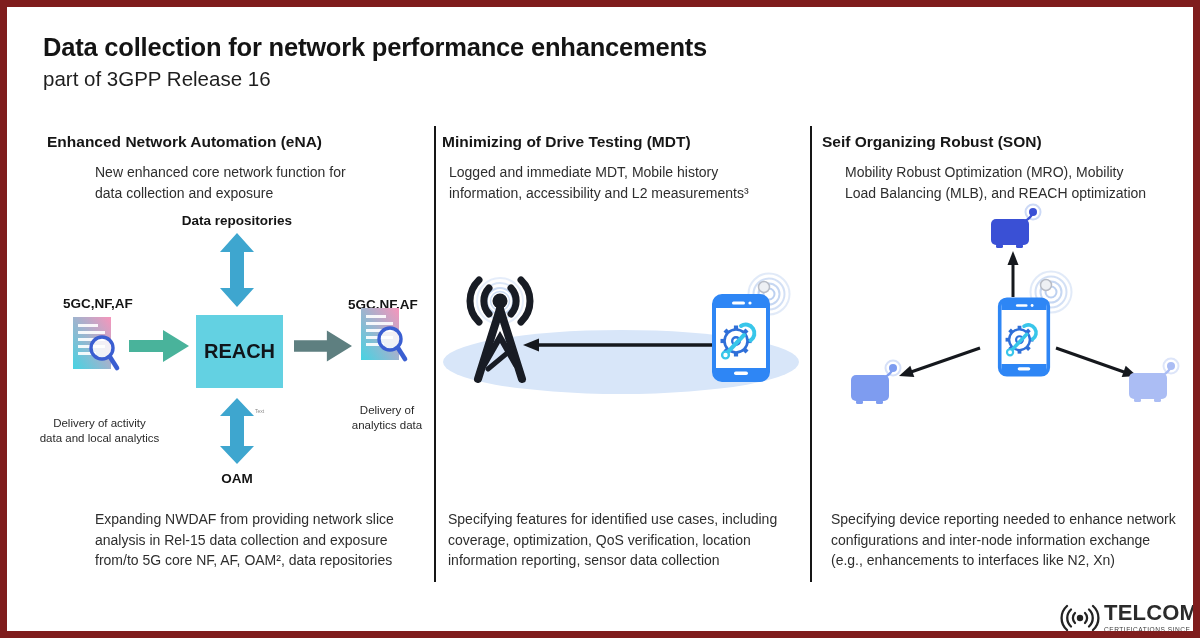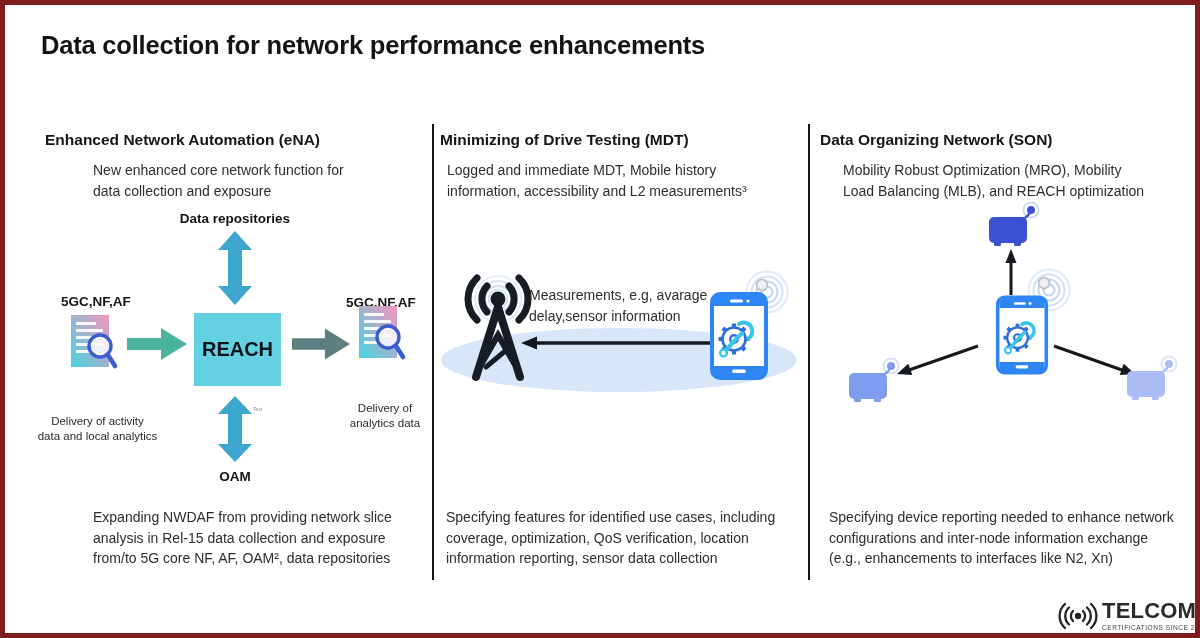--- a/index.html
+++ b/index.html
@@ -1,20 +1,20 @@
 <!DOCTYPE html>
 <html><head>
 <meta charset="utf-8">
 <style>
   * { margin: 0; padding: 0; box-sizing: border-box; }
   html, body { background: #ffffff; }
   body { font-family: "Liberation Sans", sans-serif; color: #222; }
   .page {
     position: relative; width: 1200px; height: 638px;
-    background: #ffffff; border: 5px solid #7f1d1d; overflow: hidden;
+    background: #ffffff; border: 7px solid #7f1d1d; overflow: hidden;
   }
   .abs { position: absolute; }
   .preline { white-space: pre-line; }
   .title { left: 36px; top: 26px; font-size: 25.5px; font-weight: 700; color: #141414; letter-spacing: -0.2px; }
   .subtitle { left: 36px; top: 60px; font-size: 20.5px; font-weight: 400; color: #1e1e1e; }
   .divider { top: 119px; width: 2px; height: 456px; background: #161616; }
   .col-heading { top: 126px; text-align: left; font-size: 15.5px; font-weight: 700; color: #161616; }
   .col-desc { top: 155px; font-size: 14px; line-height: 1.5; color: #2e2e2e; }
   .col-footer { top: 502px; font-size: 14px; line-height: 1.48; color: #2e2e2e; }
   .bold-label { font-size: 13.5px; font-weight: 700; color: #141414; }
@@ -31,20 +31,21 @@
   .logo { left: 1053px; top: 595px; display: flex; align-items: center; gap: 4px; }
   .logo-text-brand { font-size: 22px; font-weight: 700; color: #2b2b2b; letter-spacing: 0.2px; line-height: 1; }
   .logo-text-tag { font-size: 6.6px; letter-spacing: 0.5px; color: #3c3c3c; margin-top: 2px; }
 </style>
 </head>
 <body>
 
 <div class="page">
 
   <div class="abs title">Data collection for network performance enhancements</div>
+  <div class="abs subtitle">part of 3GPP Release 16</div>
 
   <div class="abs divider" style="left:427px;"></div>
   <div class="abs divider" style="left:803px;"></div>
 
   <div class="abs col-heading" style="left:40px;width:380px;">Enhanced Network Automation (eNA)</div>
   <div class="abs col-desc preline" style="left:88px;">New enhanced core network function for
 data collection and exposure</div>
 
   <div class="abs bold-label" style="left:135px;top:206px;width:190px;text-align:center;">Data repositories</div>
 
@@ -129,22 +130,20 @@
     <path d="M41 15 A19 19 0 0 0 41 41" stroke="#181c24" stroke-width="7" fill="none" stroke-linecap="round"></path>
     <path d="M31 7 A29 29 0 0 0 31 49" stroke="#181c24" stroke-width="7" fill="none" stroke-linecap="round"></path>
     <path d="M63 15 A19 19 0 0 1 63 41" stroke="#181c24" stroke-width="7" fill="none" stroke-linecap="round"></path>
     <path d="M73 7 A29 29 0 0 1 73 49" stroke="#181c24" stroke-width="7" fill="none" stroke-linecap="round"></path>
     <path d="M52 36 L30 106" stroke="#181c24" stroke-width="8" stroke-linecap="round"></path>
     <path d="M52 36 L74 106" stroke="#181c24" stroke-width="8" stroke-linecap="round"></path>
     <path d="M36 92 L52 64 L68 92" stroke="#181c24" stroke-width="6" fill="none" stroke-linecap="round"></path>
     <path d="M64 76 L40 96" stroke="#181c24" stroke-width="5" stroke-linecap="round"></path>
   </svg>
 
-  <div class="abs col-desc preline z2" style="left:524px;top:280px;">Measurements, e.g, avarage
-delay,sensor information</div>
 
   <svg class="abs z2" style="left:514px;top:330px;" width="196" height="16" viewBox="0 0 196 16">
     <line x1="192" y1="8" x2="16" y2="8" stroke="#15181d" stroke-width="3.4"></line>
     <polygon points="2,8 18,1.5 18,14.5" fill="#15181d"></polygon>
   </svg>
 
   <svg class="abs z2" style="left:735px;top:260px;" width="52" height="52" viewBox="0 0 52 52">
     <circle cx="27" cy="27" r="20.5" stroke="#bcd0f0" stroke-width="2" fill="none" opacity="0.45"></circle>
     <circle cx="27" cy="27" r="15.5" stroke="#bcd0f0" stroke-width="2" fill="none" opacity="0.65"></circle>
     <circle cx="27" cy="27" r="10.5" stroke="#bcd0f0" stroke-width="2" fill="none" opacity="0.85"></circle>
@@ -167,21 +166,21 @@
     <circle cx="25" cy="48" r="3.8" fill="#ffffff" stroke="#2f6fd8" stroke-width="2.4"></circle>
     <line x1="15" y1="61" x2="33" y2="42" stroke="#38c6ea" stroke-width="4" stroke-linecap="round"></line>
     <path d="M30 33 a8.5 8.5 0 1 1 9.5 14.5" fill="none" stroke="#38c6ea" stroke-width="4" stroke-linecap="round"></path>
     <circle cx="14.5" cy="62" r="3.4" fill="#ffffff" stroke="#38c6ea" stroke-width="2.4"></circle>
   </svg>
 
   <div class="abs col-footer preline" style="left:441px;">Specifying features for identified use cases, including
 coverage, optimization, QoS verification, location
 information reporting, sensor data collection</div>
 
-  <div class="abs col-heading" style="left:815px;width:370px;">Data Organizing Network (SON)</div>
+  <div class="abs col-heading" style="left:815px;width:370px;">Seif Organizing Robust (SON)</div>
   <div class="abs col-desc preline" style="left:838px;">Mobility Robust Optimization (MRO), Mobility
 Load Balancing (MLB), and REACH optimization</div>
 
   <svg class="abs" style="left:980px;top:196px;color:#3a50d5;" width="56" height="46" viewBox="0 0 56 46">
     <circle cx="46" cy="9" r="7.5" stroke="#ccd9f6" stroke-width="2" fill="none"></circle>
     <path d="M38 18 Q44 15 45.5 10" stroke="currentColor" stroke-width="2.5" fill="none"></path>
     <circle cx="46" cy="9" r="4" fill="currentColor"></circle>
     <rect x="4" y="16" width="38" height="26" rx="5" fill="currentColor"></rect>
     <rect x="9" y="41" width="7" height="4" rx="1.5" fill="currentColor"></rect>
     <rect x="29" y="41" width="7" height="4" rx="1.5" fill="currentColor"></rect>

